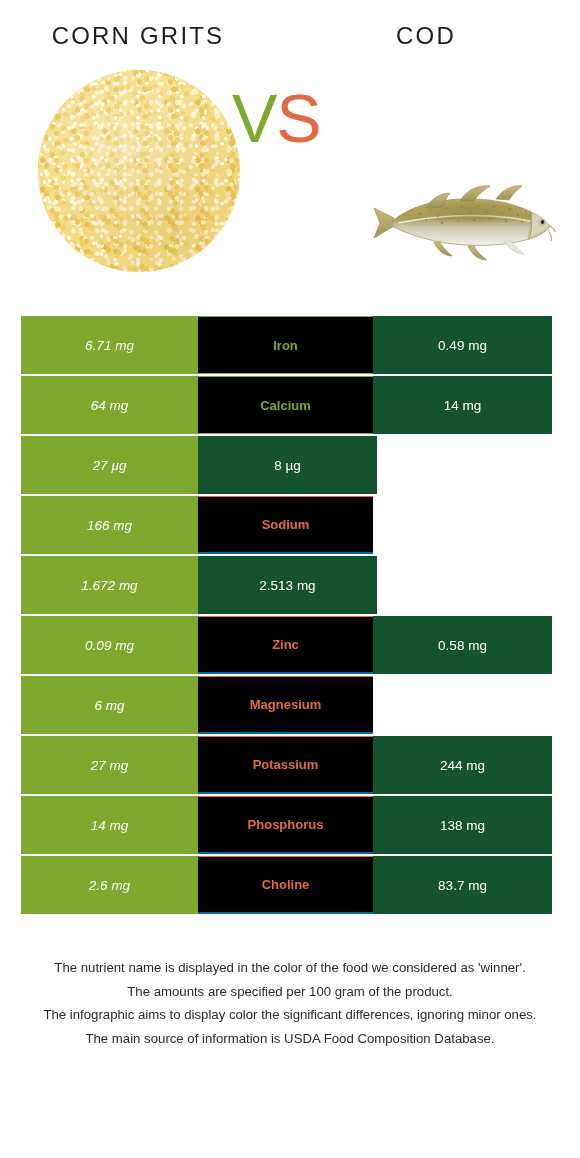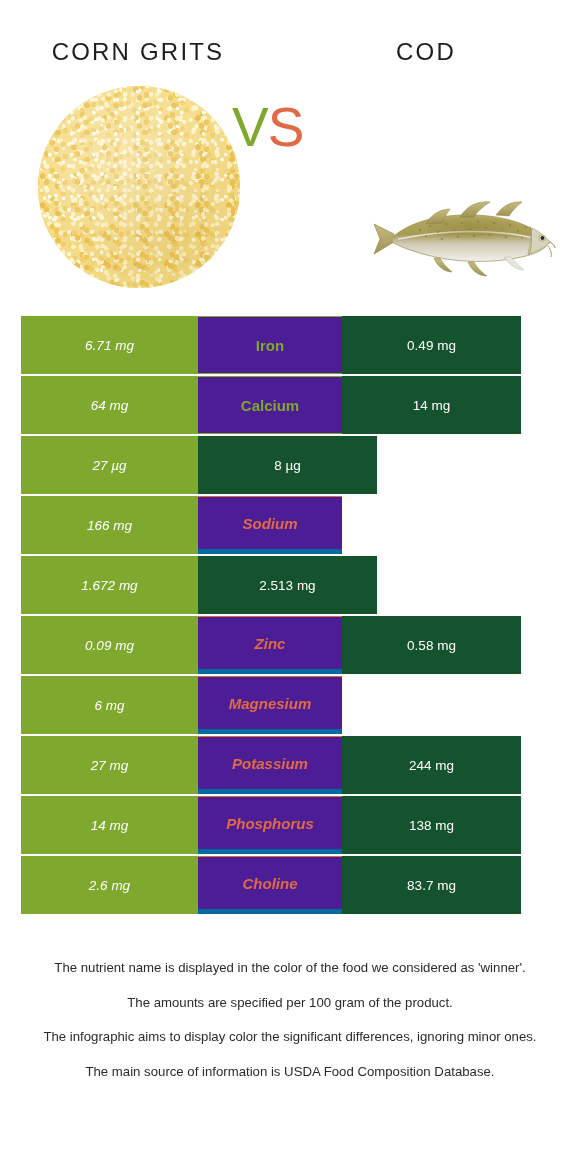--- a/index.html
+++ b/index.html
@@ -17,21 +17,21 @@
   }
 
   
   .header {
     height: 300px;
     position: relative;
   }
 
   .title-row {
     display: flex;
-    padding-top: 38px;
+    padding-top: 22px;
   }
   .food-title {
     flex: 1;
     text-align: center;
     font-size: 24px;
     font-weight: 400;
     letter-spacing: 2.2px;
     color: #1d1d1d;
     font-family: "Liberation Sans", sans-serif;
   }
@@ -92,21 +92,21 @@
     border-radius: 50%;
     background: radial-gradient(circle at 42% 36%, rgba(255,255,255,.30) 0%, rgba(255,255,255,0) 55%),
                 radial-gradient(circle at 70% 78%, rgba(190,150,40,.20) 0%, rgba(190,150,40,0) 60%);
   }
 
   
   .vs {
     position: absolute;
     left: 232px;
     top: 34px;
-    font-size: 55px;
+    font-size: 68px;
     font-weight: 400;
     letter-spacing: -1px;
     line-height: 1;
     font-family: "Liberation Sans", sans-serif;
   }
   .vs .v { color: #7FA82E; }
   .vs .s { color: #E06A45; }
 
   
   .cod-wrap {
@@ -128,35 +128,35 @@
     height: 58px;
     margin-bottom: 2px;
   }
   .cell {
     display: flex;
     align-items: center;
     justify-content: center;
     font-size: 13.5px;
   }
   .cell.left  { width: 177px; background: #7FA82E; color: #ffffff; font-style: italic; }
-  .cell.mid   { width: 144px; background: #4c1d95; font-weight: 700; font-size: 15px; }
+  .cell.mid   { width: 175px; background: #000000; font-weight: 700; font-size: 13px; }
   .cell.right { width: 179px; background: #14532d; color: #ffffff; }
 
   .cell.mid.win-left  { color: #7FA82E; border-top: 1px solid #7FA82E; border-bottom: 1px solid #7FA82E; }
-  .cell.mid.win-right { color: #E06A45; border-top: 1px solid #E06A45; border-bottom: 5px solid #0369a1; font-style: italic; }
+  .cell.mid.win-right { color: #E06A45; border-top: 1px solid #E06A45; border-bottom: 2px solid #0369a1; }
 
   
   .footer {
     margin: 44px 28px 0 28px;
     text-align: center;
     font-size: 13.2px;
     line-height: 19.5px;
     color: #2b2b2b;
   }
-  .footer p { margin: 15px; }
+  .footer p { margin: 4px; }
 </style>
 </head>
 <body>
 
 <div class="header">
 
   <div class="title-row">
     <div class="food-title left">CORN GRITS</div>
     <div class="food-title right">COD</div>
   </div>

